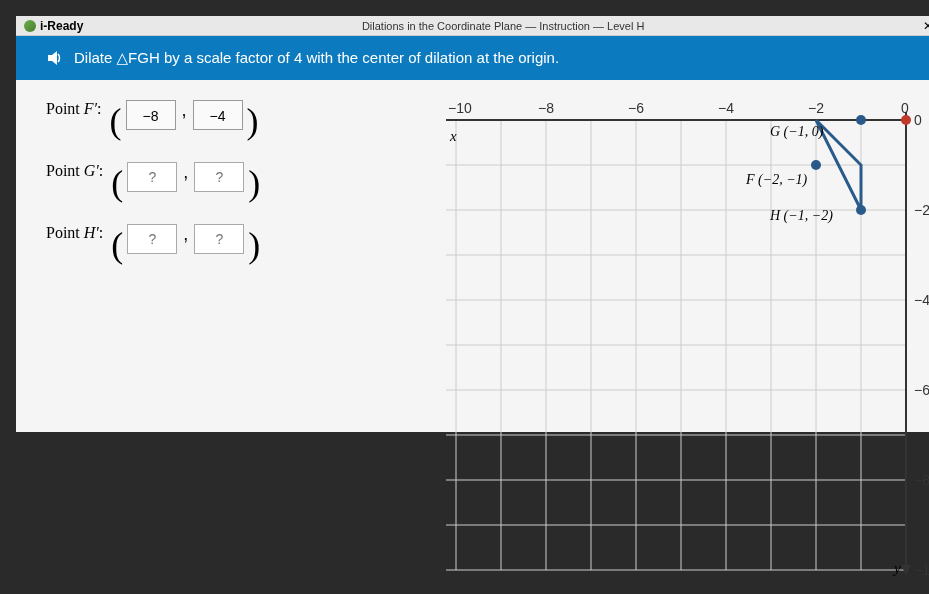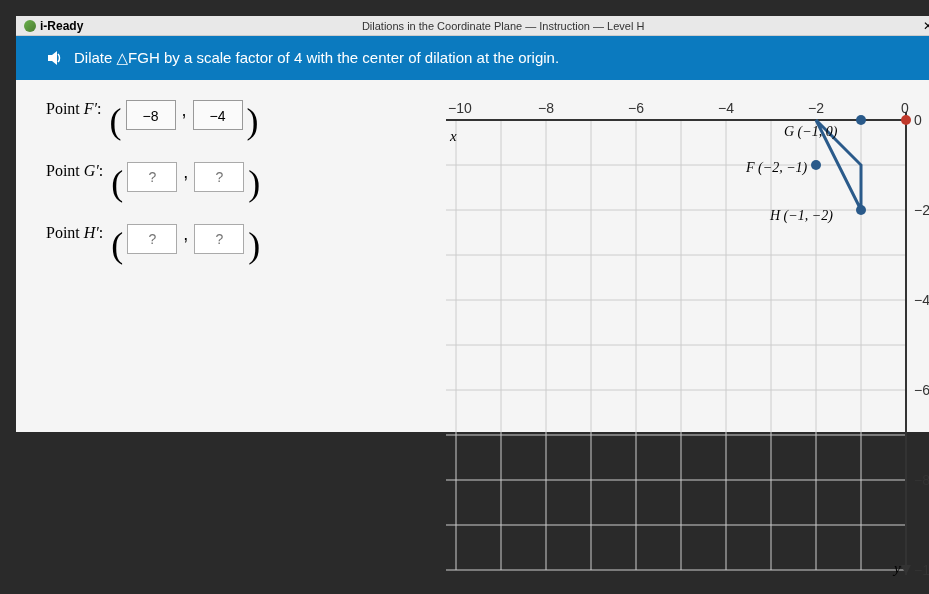--- a/index.html
+++ b/index.html
@@ -133,19 +133,19 @@
         <span class="axis-label" style="top:0;left:362px;">−2</span>
         <span class="axis-label" style="top:0;left:455px;">0</span>
         <span class="axis-label" style="top:12px;left:468px;">0</span>
         <span class="axis-label" style="top:102px;left:468px;">−2</span>
         <span class="axis-label" style="top:192px;left:468px;">−4</span>
         <span class="axis-label" style="top:282px;left:468px;">−6</span>
         <span class="axis-label" style="top:372px;left:468px;">−8</span>
         <span class="axis-label" style="top:462px;left:468px;">−10</span>
         <span class="axis-name" style="top:28px;left:4px;">x</span>
         <span class="axis-name" style="top:460px;left:448px;">y</span>
-        <span class="point-label-graph" style="top:24px;left:338px;">G (−1, 0)</span>
-        <span class="point-label-graph" style="top:60px;left:300px;">F (−2, −1)</span>
+        <span class="point-label-graph" style="top:24px;left:324px;">G (−1, 0)</span>
+        <span class="point-label-graph" style="top:72px;left:300px;">F (−2, −1)</span>
         <span class="point-label-graph" style="top:108px;left:324px;">H (−1, −2)</span>
       </div>
     </div>
   </div>
 </div>
 
 </body></html>

